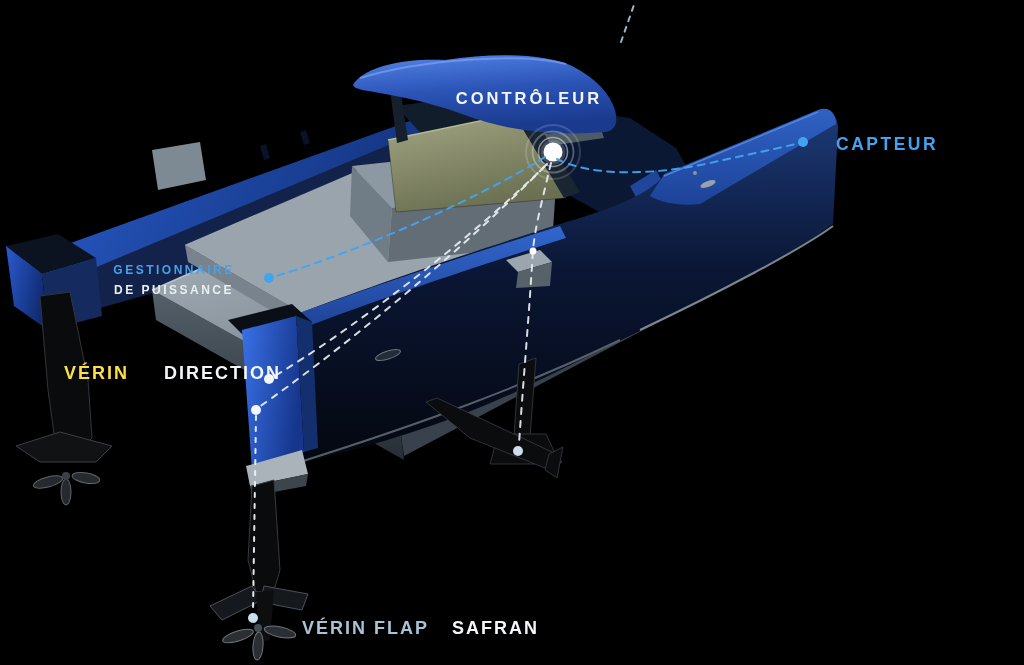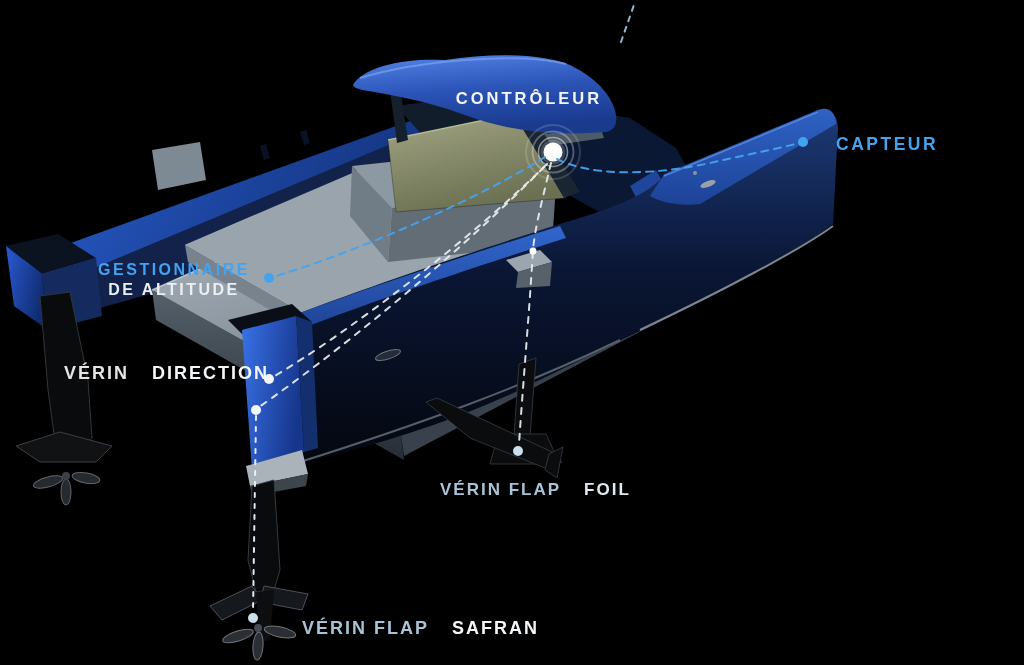--- a/index.html
+++ b/index.html
@@ -7,26 +7,26 @@
          font-family:"Liberation Sans",sans-serif;}
   .stage svg{position:absolute;left:0;top:0;}
   .lbl{position:absolute;font-weight:700;white-space:nowrap;color:#F4F7FA;}
   .lbl .accent{margin-right:23px;}
   .lbl-ctrl{left:529px;top:89px;transform:translateX(-50%);text-align:center;
             font-size:16.5px;letter-spacing:3px;line-height:19px;font-weight:600;color:#F4F7FA;}
   .lbl-capteur{left:836px;top:134px;font-size:17.5px;letter-spacing:2.5px;}
   .lbl-capteur .accent{color:#42A3F0;}
   .lbl-capteur .rest{color:#F4F7FA;}
   .lbl-gest{left:174px;top:260px;transform:translateX(-50%);text-align:center;
-            font-size:16px;letter-spacing:2.5px;line-height:20px;}
+            font-size:12px;letter-spacing:2.5px;line-height:20px;}
   .lbl-gest .accent{display:block;color:#42A3F0;margin:0;}
   .lbl-gest .rest{display:block;color:#EAEFF3;}
   .lbl-dir{left:64px;top:363px;font-size:18px;letter-spacing:2px;}
-  .lbl-dir .accent{color:#e5e5e5;}
-  .lbl-dir .rest{color:#F4F7F9;}
+  .lbl-dir .accent{color:#fde047;}
+  .lbl-dir .rest{color:#F4F7F9;margin-left:12px;}
   .lbl-foil{left:440px;top:480px;font-size:17px;letter-spacing:2px;}
   .lbl-foil .accent{color:#A9C3D6;}
   .lbl-foil .rest{color:#DFEAF1;}
   .lbl-safran{left:302px;top:618px;font-size:18px;letter-spacing:2px;}
   .lbl-safran .accent{color:#A9C3D6;}
   .lbl-safran .rest{color:#F4F7F9;}
   .dash-blue{fill:none;stroke:#42A3F0;stroke-width:2;stroke-dasharray:7 6;stroke-linecap:round;opacity:.95;}
   .dash-white{fill:none;stroke:#E9EEF2;stroke-width:2;stroke-dasharray:6 7;stroke-linecap:round;opacity:.92;}
   .dash-strut{fill:none;stroke:#EEF2F5;stroke-width:2;stroke-dasharray:4 7;stroke-linecap:round;opacity:.95;}
   .foil{fill:#0B0C0E;stroke:#383F46;stroke-width:.8;}
@@ -208,27 +208,24 @@
   <div class="lbl lbl-ctrl">
     <div>CONTRÔLEUR</div>
   </div>
 
   <div class="lbl lbl-capteur">
     <span class="accent">CAPTEUR</span><span class="rest">ALTITUDE</span>
   </div>
 
   <div class="lbl lbl-gest">
     <span class="accent">GESTIONNAIRE</span>
-    <span class="rest">DE ALTITUDE</span>
+    <span class="rest">DE PUISSANCE</span>
   </div>
 
   <div class="lbl lbl-dir">
     <span class="accent">VÉRIN</span><span class="rest">DIRECTION</span>
   </div>
 
-  <div class="lbl lbl-foil">
-    <span class="accent">VÉRIN FLAP</span><span class="rest">FOIL</span>
-  </div>
 
   <div class="lbl lbl-safran">
     <span class="accent">VÉRIN FLAP</span><span class="rest">SAFRAN</span>
   </div>
 </div>
 
 </body></html>

